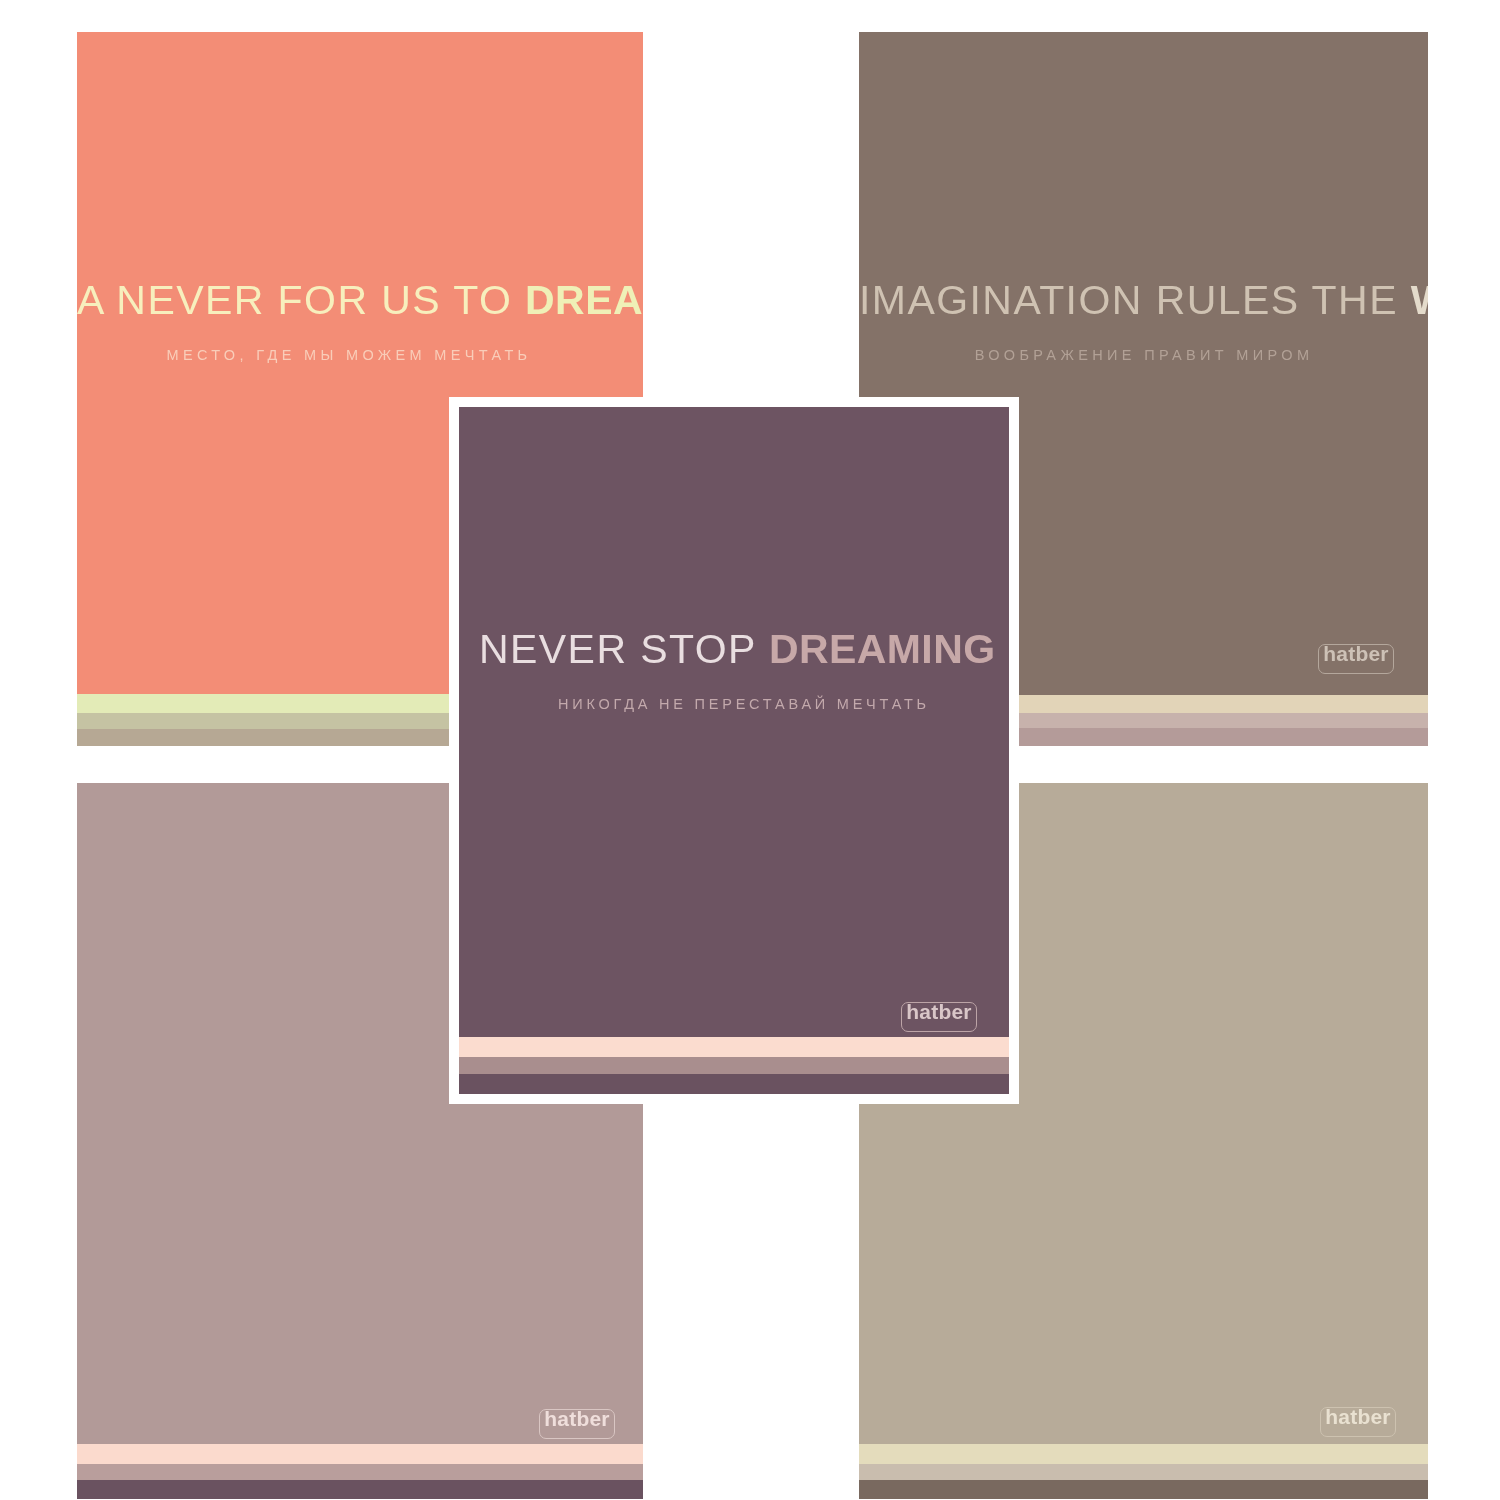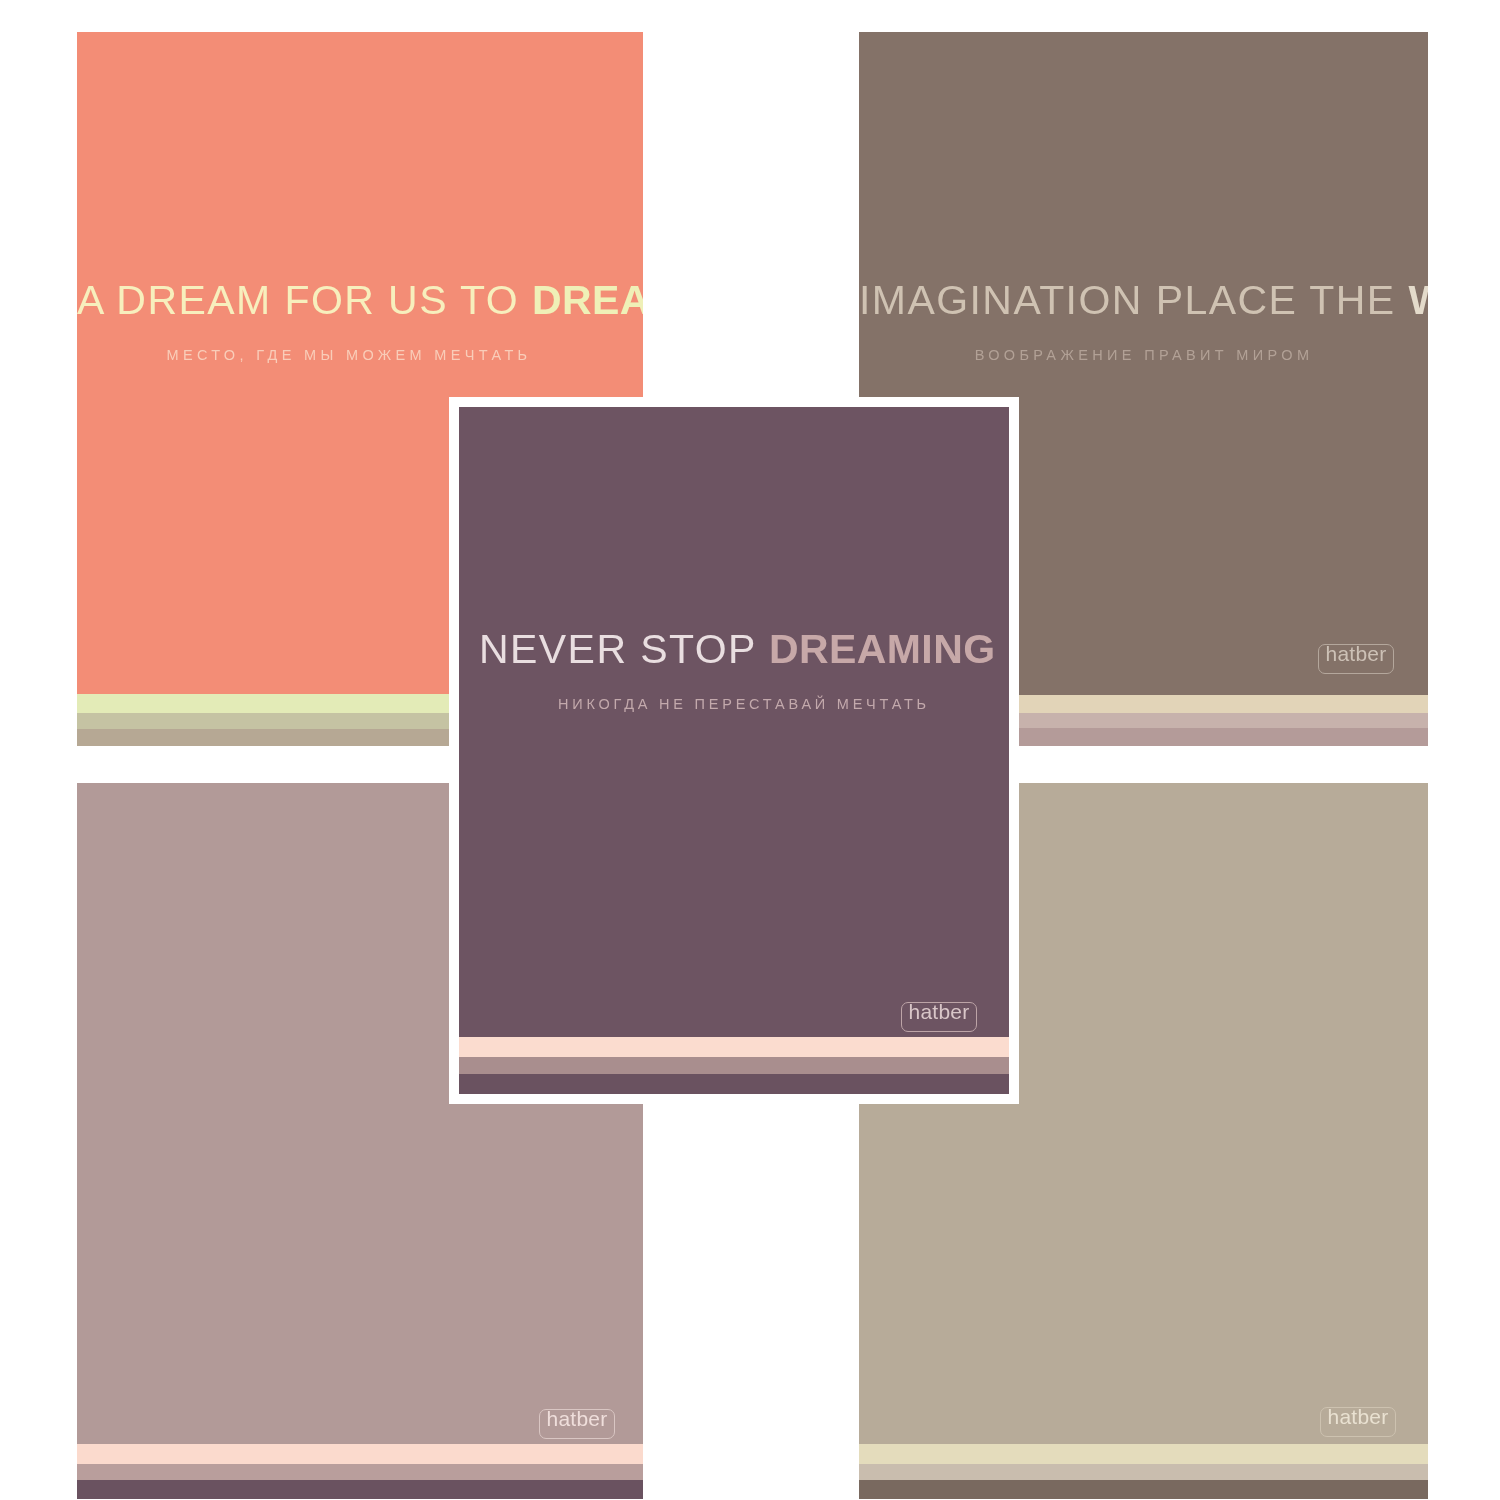--- a/index.html
+++ b/index.html
@@ -73,21 +73,21 @@
   
   .badge {
     position: absolute;
     display: flex;
     align-items: center;
     justify-content: center;
     box-sizing: border-box;
     border-radius: 7px;
     font-size: 21px;
     letter-spacing: 0.01em;
-    font-weight: 400;
+    font-weight: 700;
     padding-bottom: 10px;
   }
 
   
 
   
   #cover-dream {
     left: 77px; top: 32px; width: 566px; height: 714px;
   }
   #cover-dream .cover-bg { background: #f38d76; }
@@ -162,34 +162,34 @@
   }
 </style>
 </head>
 <body>
 
 <div class="stage">
 
   <div class="cover" id="cover-dream">
     <div class="cover-bg"></div>
     <div class="text-block">
-      <p class="headline"><span>A DREAM FOR US TO </span><span class="bold">DREAM</span></p>
+      <p class="headline"><span>A NEVER FOR US TO </span><span class="bold">DREAM</span></p>
       <p class="subline">место, где мы можем мечтать</p>
     </div>
     <div class="stripes">
       <div class="stripe" style="height:19px;background:#e3ebb7"></div>
       <div class="stripe" style="height:16px;background:#c5c3a3"></div>
       <div class="stripe" style="height:17px;background:#b6a894"></div>
     </div>
   </div>
 
   <div class="cover" id="cover-world">
     <div class="cover-bg"></div>
     <div class="text-block">
-      <p class="headline"><span>IMAGINATION PLACE THE </span><span class="bold">WORLD</span></p>
+      <p class="headline"><span>IMAGINATION RULES THE </span><span class="bold">WORLD</span></p>
       <p class="subline">воображение правит миром</p>
     </div>
     <div class="badge">hatber</div>
     <div class="stripes">
       <div class="stripe" style="height:18px;background:#e2d4b8"></div>
       <div class="stripe" style="height:15px;background:#c7b2ac"></div>
       <div class="stripe" style="height:18px;background:#b49b99"></div>
     </div>
   </div>
 

